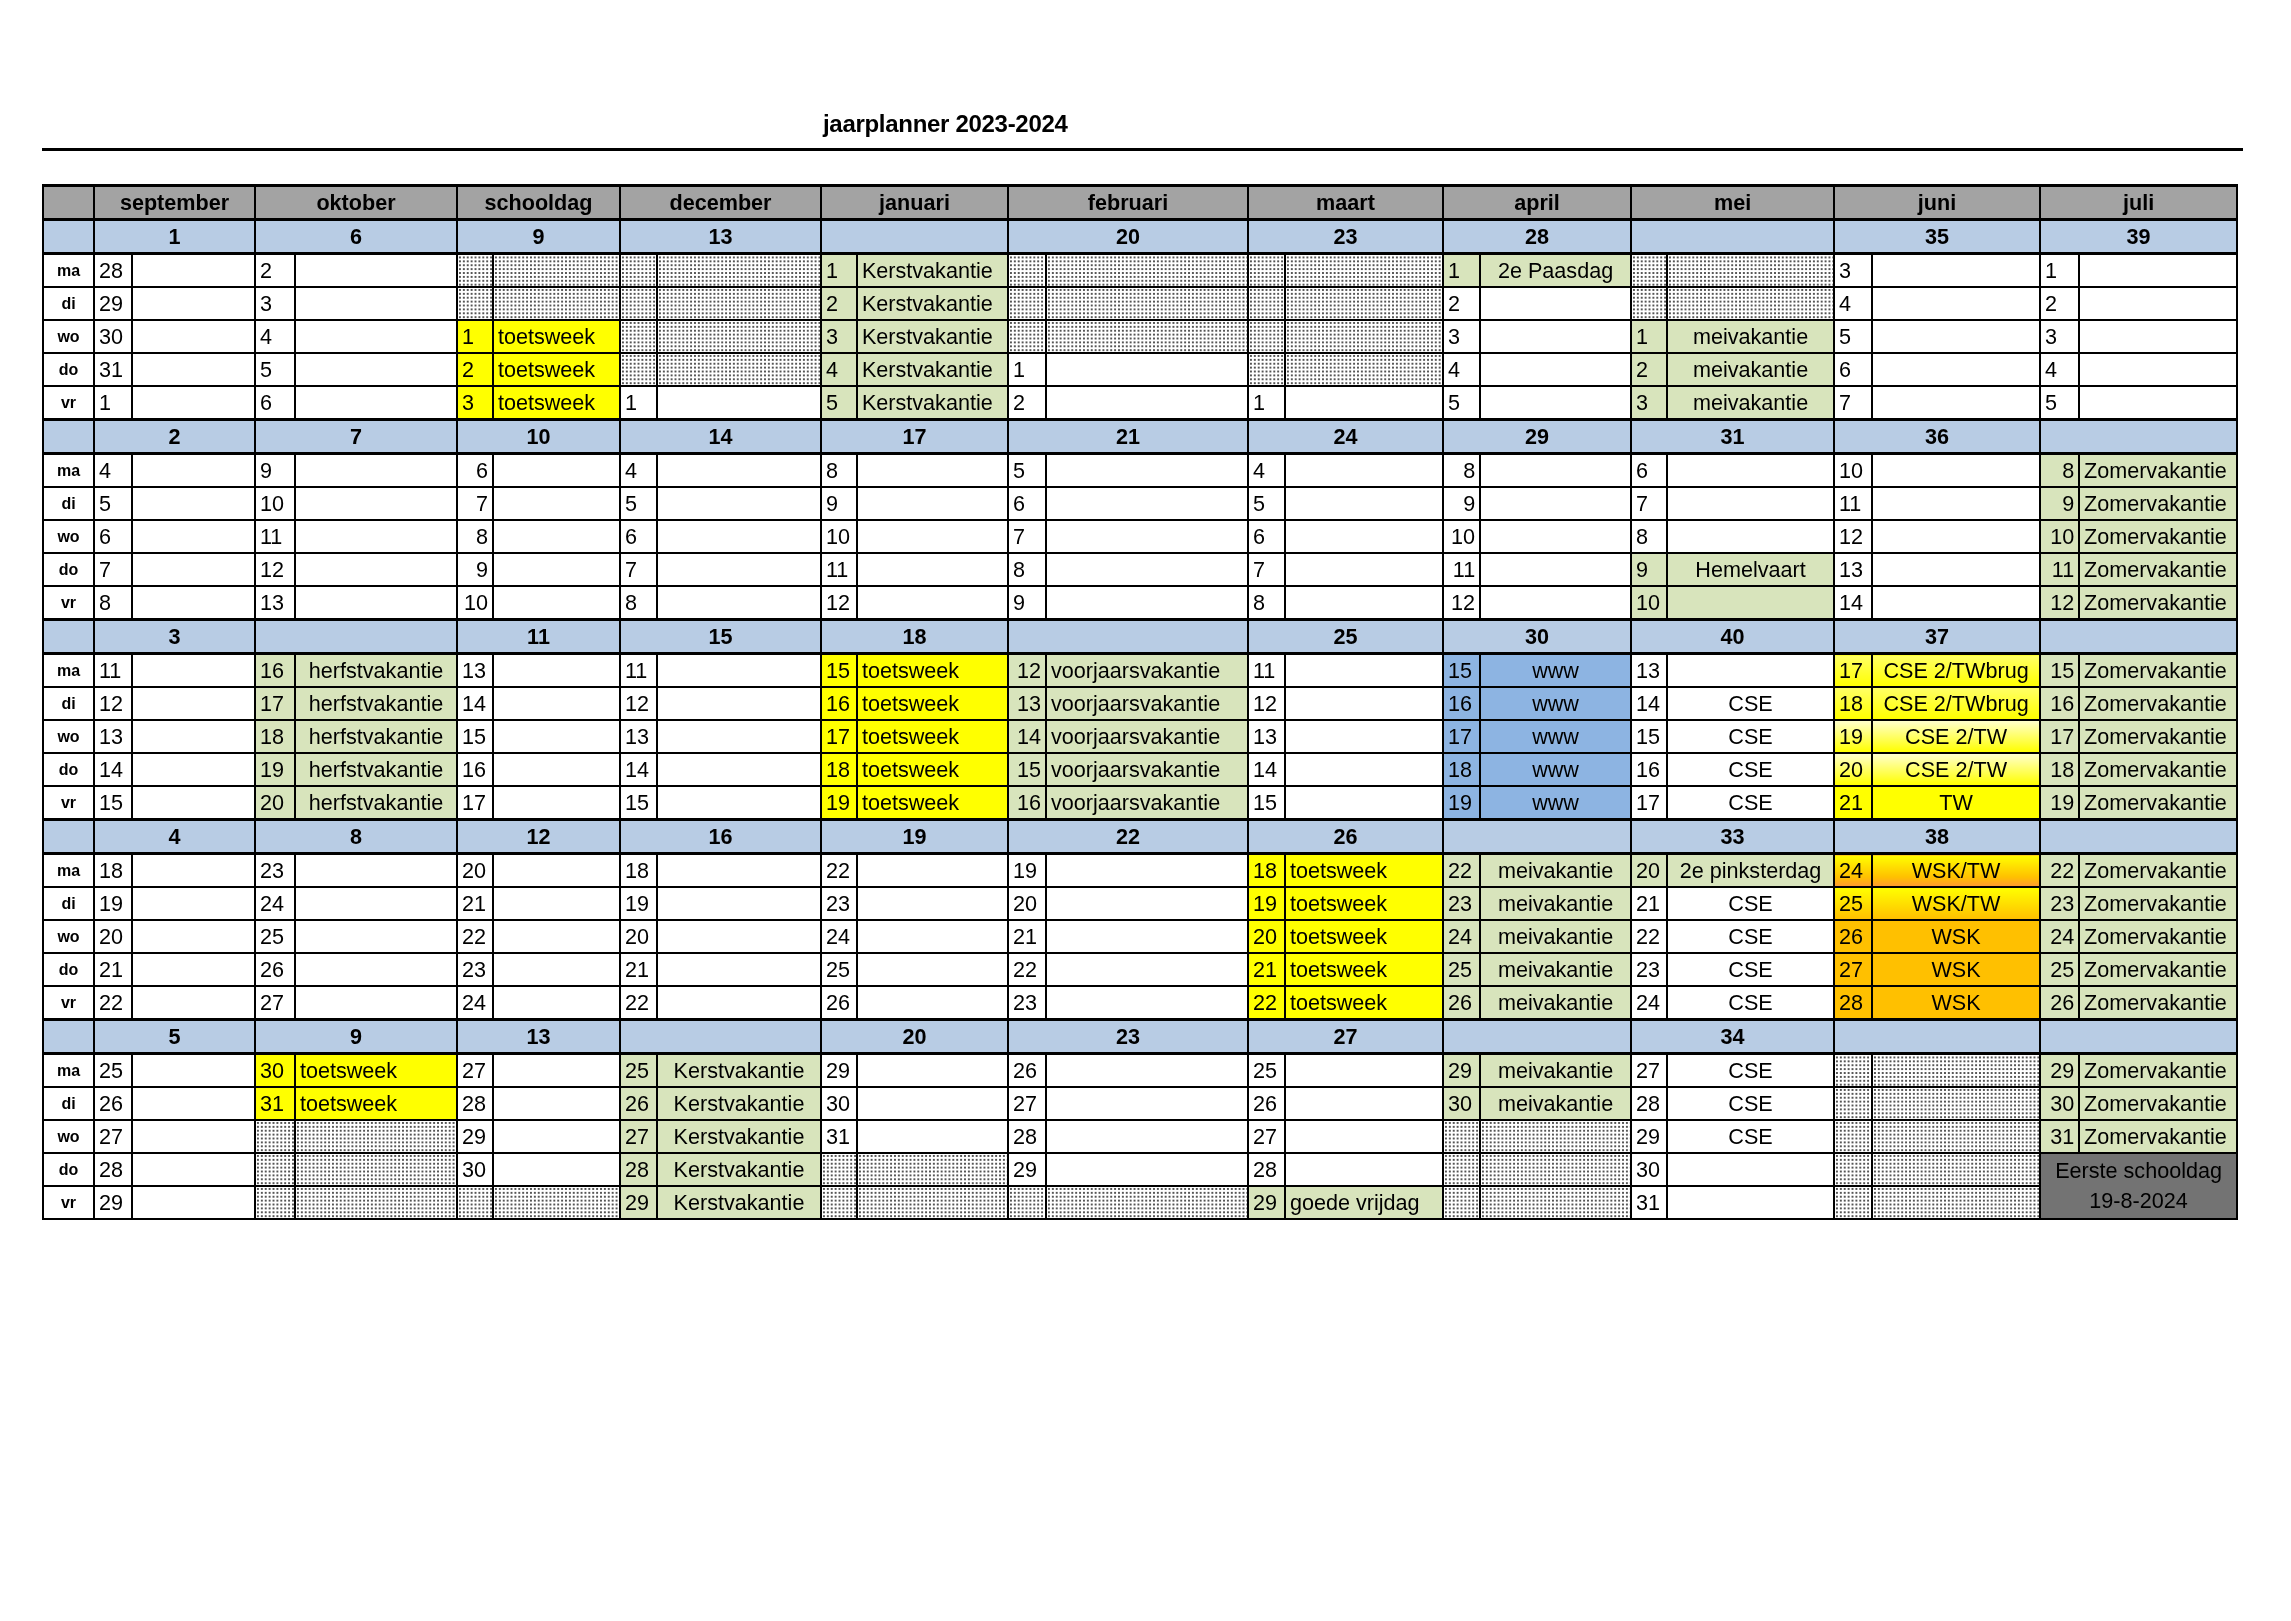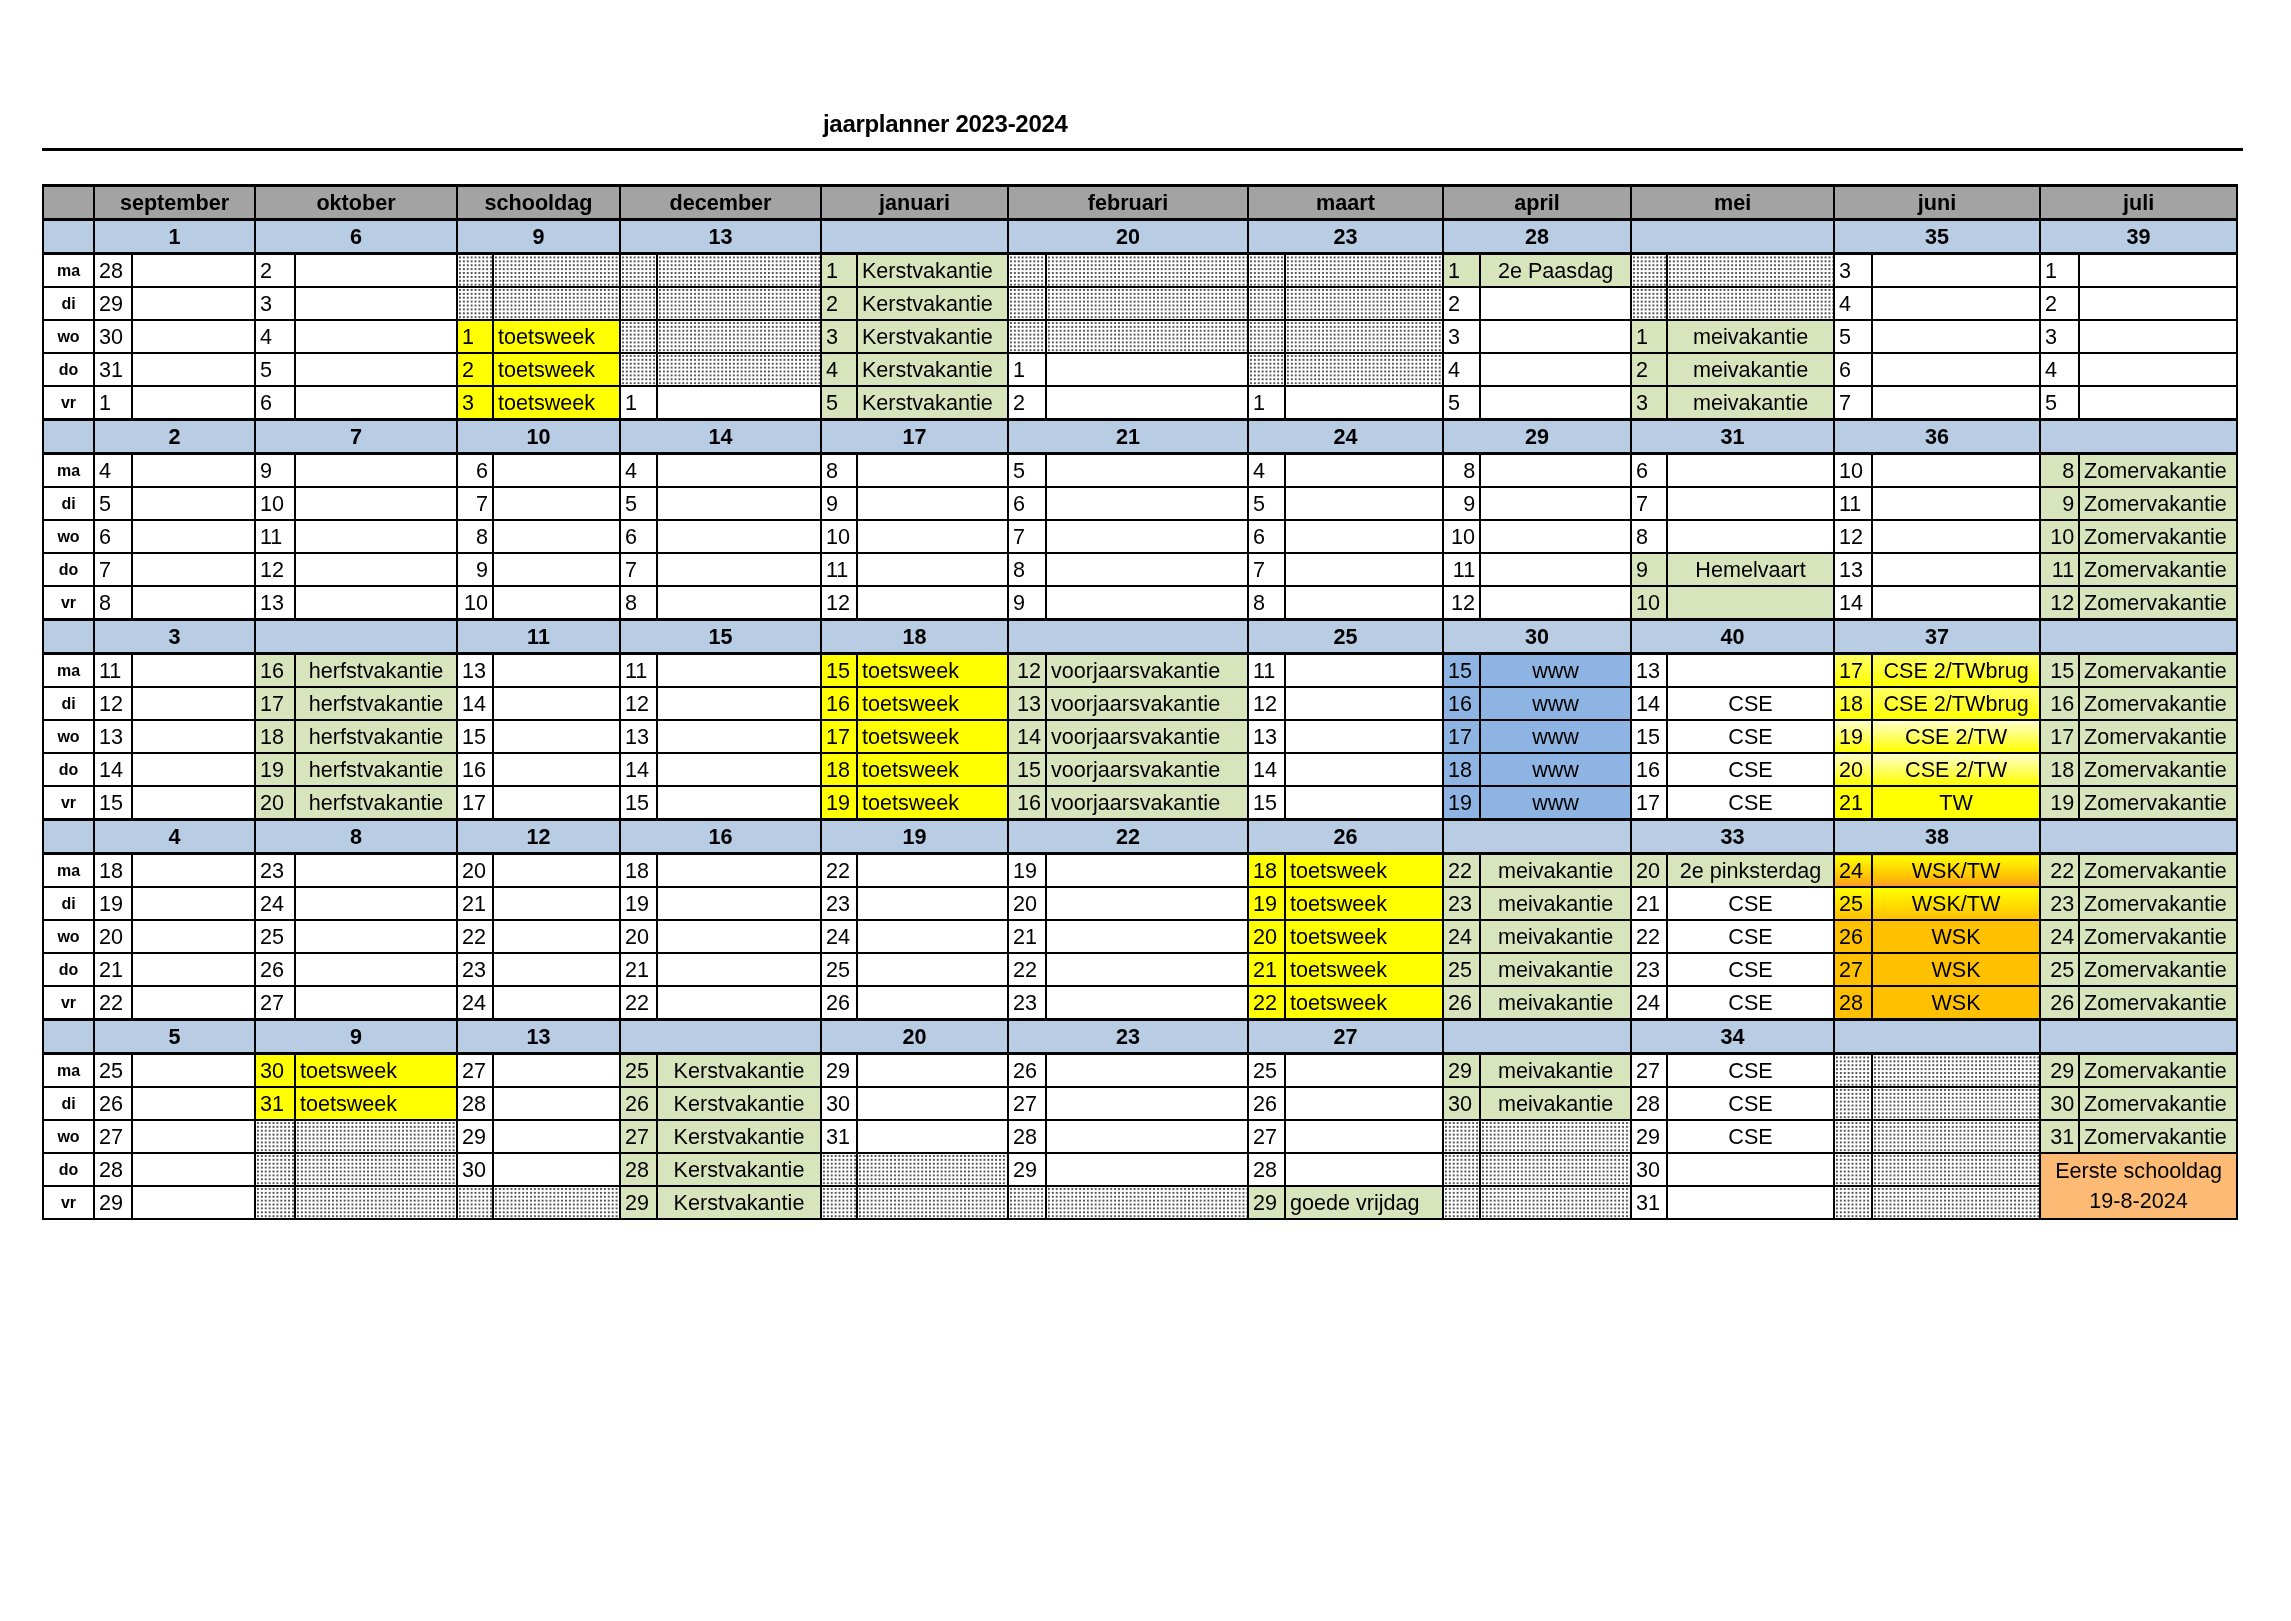--- a/index.html
+++ b/index.html
@@ -18,21 +18,21 @@
   .s-h{background-color:#fff;background-image:radial-gradient(#555 0.8px,transparent 1.1px);background-size:3.9px 3.9px;}
   .s-g{background:#d8e4bc;}
   .s-y{background:#ffff00;}
   .s-b{background:#8db4e2;}
   .s-cse{background:linear-gradient(#ffff66,#ffff00);}
   .s-cse2{background:linear-gradient(#ffffcc,#ffff00);}
   .s-tw{background:#ffff00;}
   .s-wsktw1{background:linear-gradient(#ffff00 0%,#ffc000 70%,#ff9a30 100%);}
   .s-wsktw2{background:linear-gradient(#ffff00,#ffc000);}
   .s-wsk{background:#ffc000;}
-  .s-pink{background:#fdba74;}
+  .s-pink{background:#737373;}
   td.pinkcell{text-align:center;line-height:37px;white-space:normal;font-size:20.6px;}
 </style>
 </head>
 <body>
 
 <div class="title">jaarplanner 2023-2024</div>
 <div class="rule"></div>
 
 <table class="planner">
   <colgroup id="cols">

